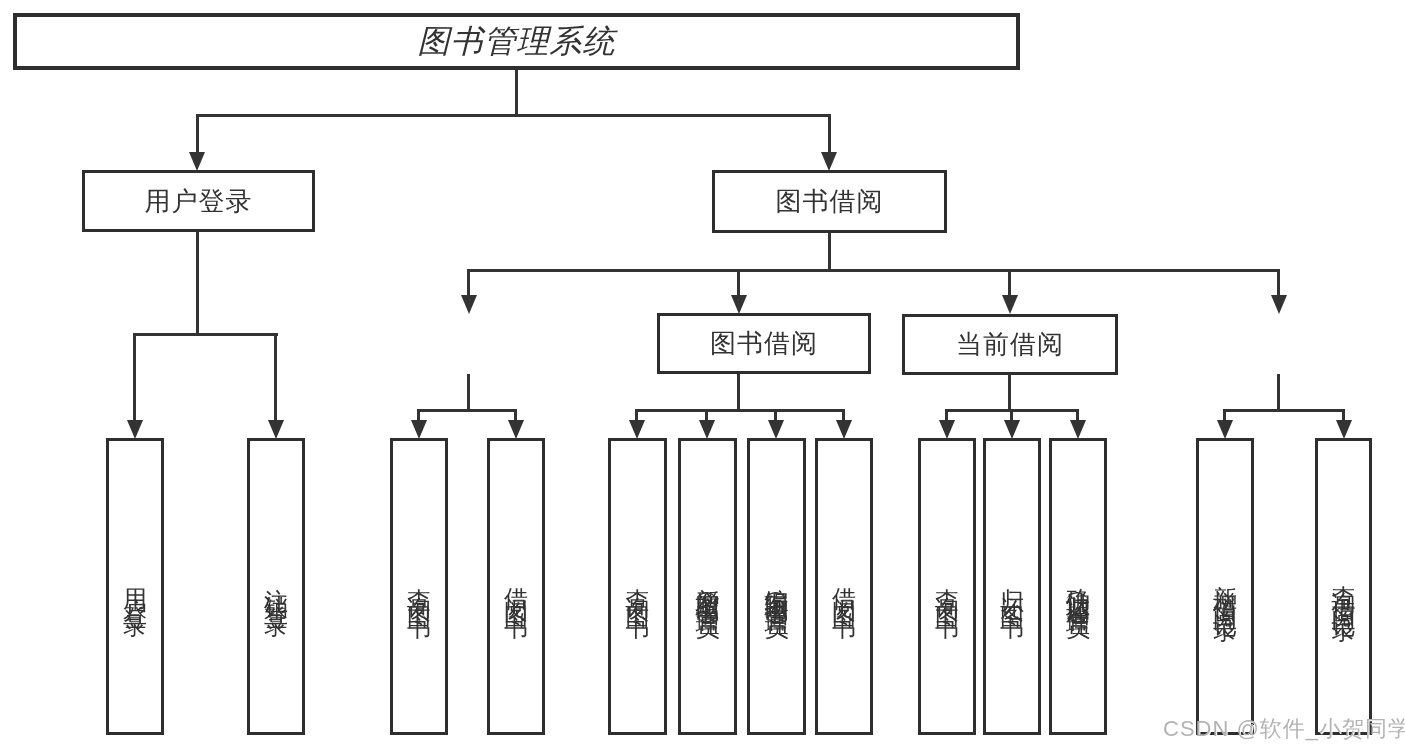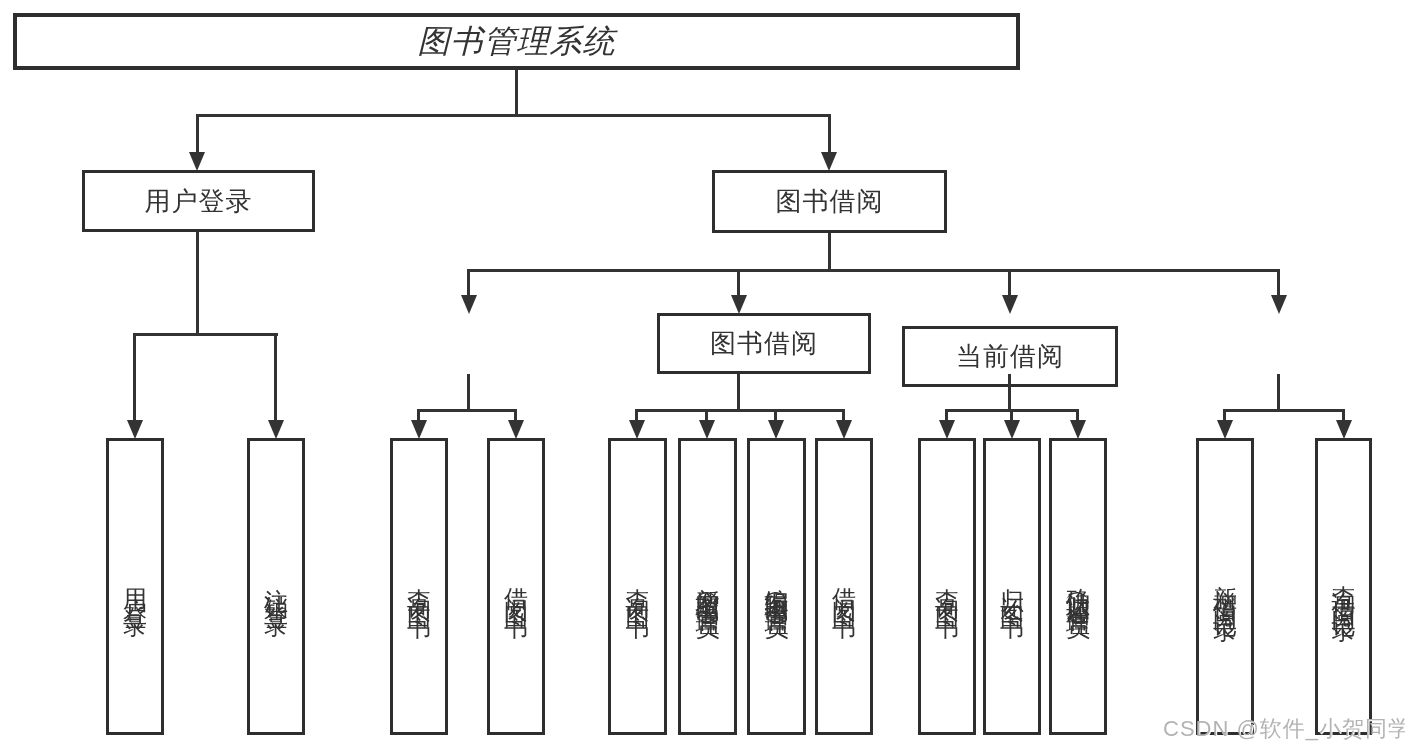--- a/index.html
+++ b/index.html
@@ -64,21 +64,21 @@
   <div class="box hbox" style="left:82px;top:170px;width:233px;height:62px;">
     <span>用户登录</span>
   </div>
   <div class="box hbox" style="left:712px;top:170px;width:235px;height:63px;">
     <span>图书借阅</span>
   </div>
 
   <div class="box hbox" style="left:633px;top:313px;width:214px;height:61px;margin-left:24px;">
     <span>图书借阅</span>
   </div>
-  <div class="box hbox" style="left:902px;top:326px;width:216px;height:61px;">
+  <div class="box hbox" style="left:902px;top:314px;width:216px;height:61px;">
     <span>当前借阅</span>
   </div>
 
   <div class="box vbox" style="left:106px;">
     <span class="vtext ls4">用户登录</span>
   </div>
   <div class="box vbox" style="left:247px;">
     <span class="vtext ls4">注销登录</span>
   </div>
   <div class="box vbox" style="left:390px;">

